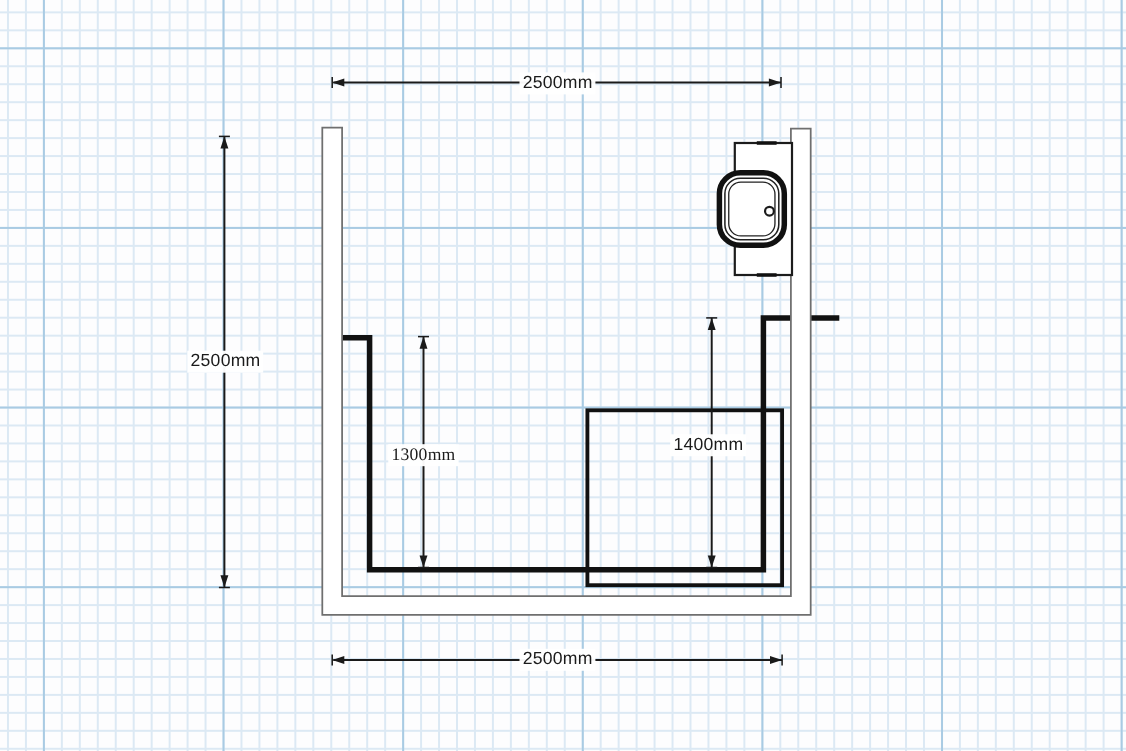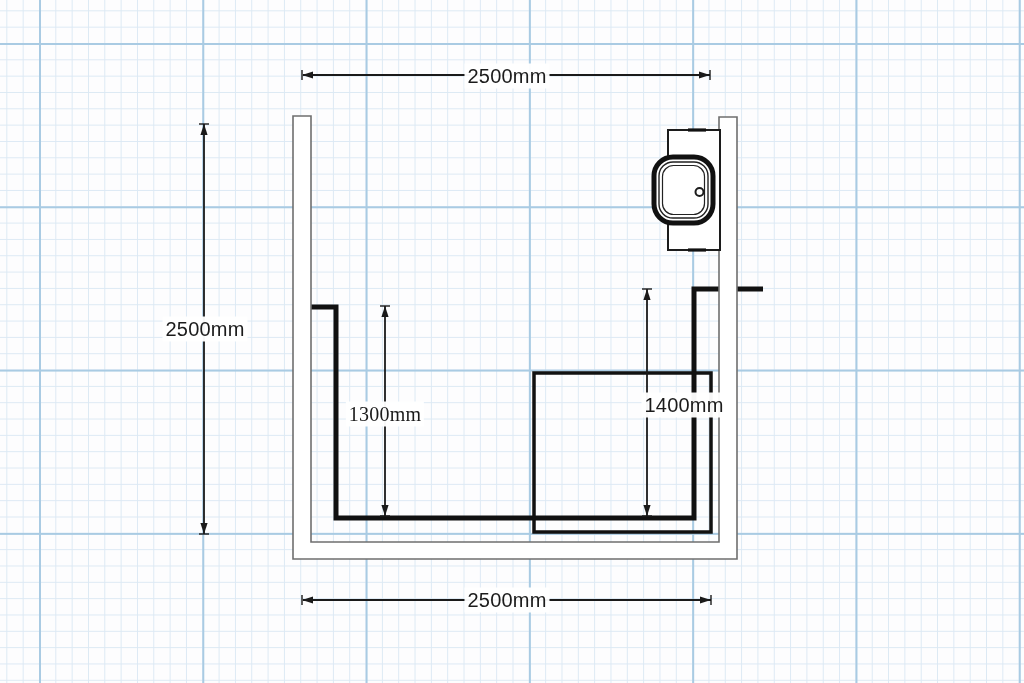--- a/index.html
+++ b/index.html
@@ -14,21 +14,21 @@
       linear-gradient(180deg, #a9cbe3 2px, transparent 2px),
       linear-gradient(90deg,  #dce9f4 1.4px, transparent 1.4px),
       linear-gradient(180deg, #dce9f4 1.4px, transparent 1.4px);
     background-size:163.3px 163.3px,163.3px 163.3px,16.33px 16.33px,16.33px 16.33px;
     background-position:39px 0px,0px 43px,39px 0px,0px 43px;
   }
   #plan-svg{position:absolute;left:0;top:0;}
   .dim-label{
     position:absolute;
     transform:translate(-50%,-50%);
-    font-size:20px;
+    font-size:16px;
     letter-spacing:0.2px;
     color:#1b1b1b;
     background:rgba(255,255,255,0.96);
     padding:1px 3px;
     white-space:nowrap;
     line-height:1.15;
   }
 </style>
 </head>
 <body>
@@ -93,17 +93,17 @@
       <polygon points="711,600 700,596.4 700,603.6" stroke="none"></polygon>
     </g>
   </svg>
 
   <div class="dim-label" style="left:507px;top:76px;">2500mm</div>
 
   <div class="dim-label" style="left:205px;top:329px;">2500mm</div>
 
   <div class="dim-label" style="left:385px;top:414px;font-family:Liberation Serif, serif;">1300mm</div>
 
-  <div class="dim-label" style="left:684px;top:405px;">1400mm</div>
+  <div class="dim-label" style="left:644px;top:405px;">1400mm</div>
 
   <div class="dim-label" style="left:507px;top:600px;">2500mm</div>
 
 </div>
 
 </body></html>

